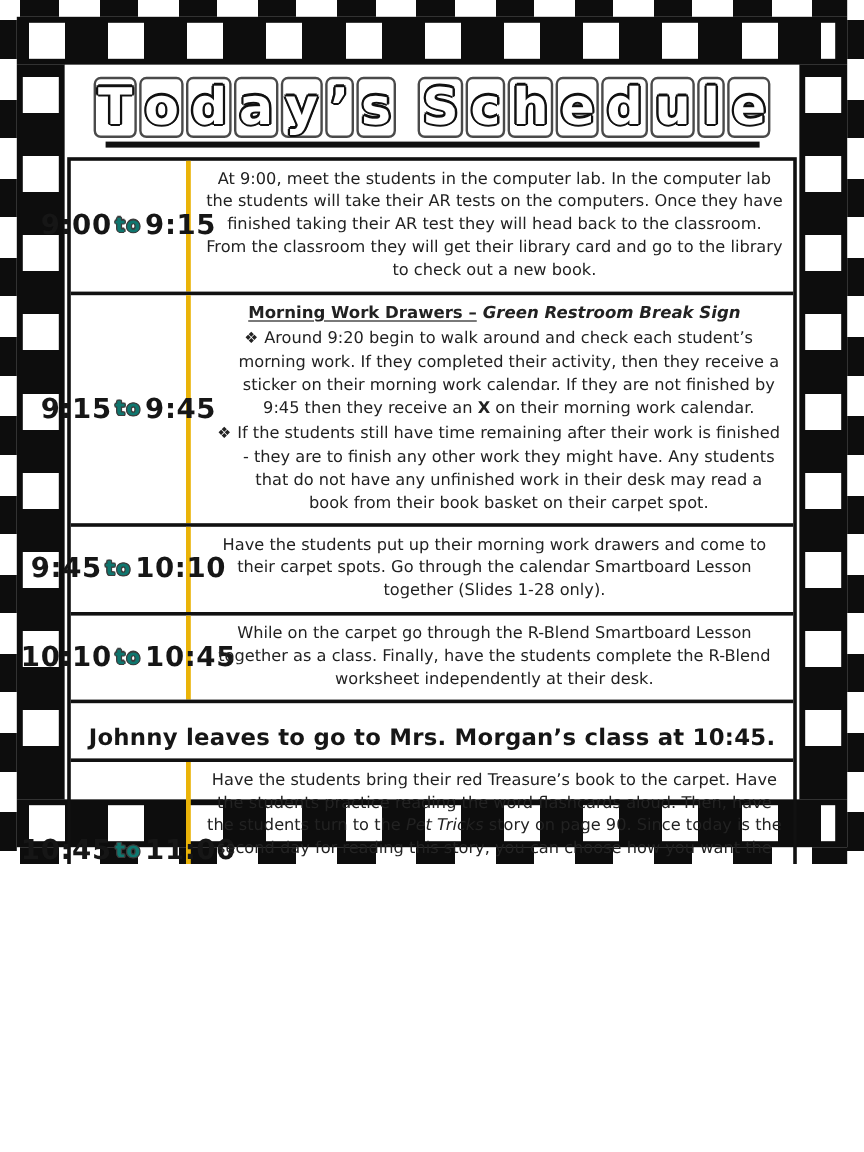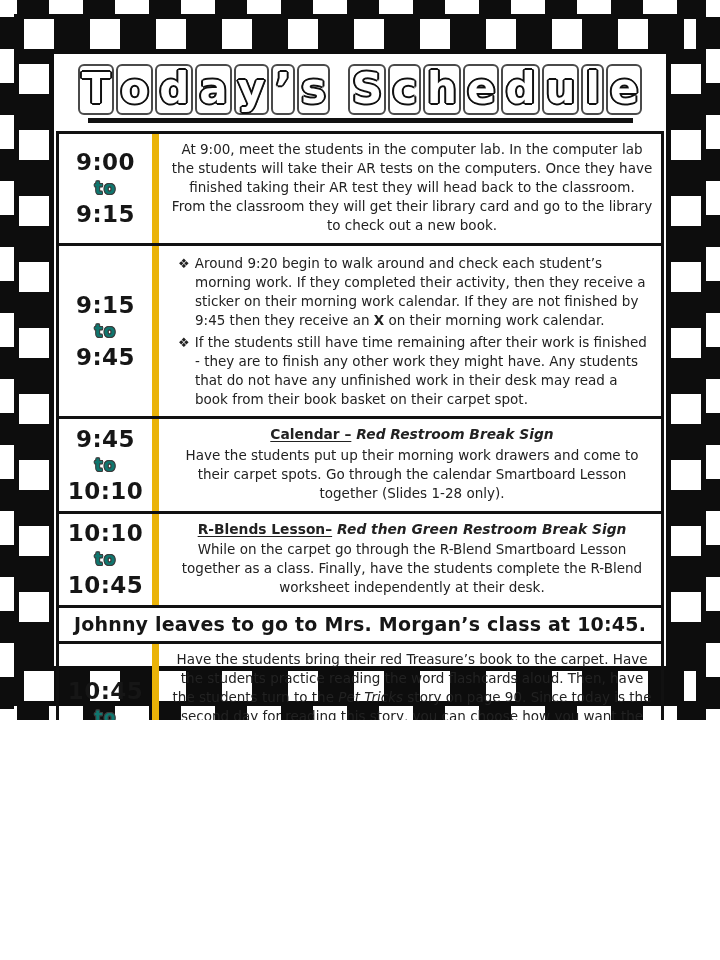--- a/index.html
+++ b/index.html
@@ -57,45 +57,45 @@
 
   
   .schedule {
     flex:1; display:flex; flex-direction:column;
     border:3px solid #111; margin:0 1px;
   }
   .row { display:grid; grid-template-columns:100px 1fr; border-top:3px solid #111; }
   .row:first-child { border-top:none; }
   .row-grow { flex:1; }
   .time-cell {
-    border-right:7px solid #eab308; display:flex; flex-direction:column;
+    border-right:4px solid #eab308; display:flex; flex-direction:row;
     align-items:center; justify-content:center; gap:3px; padding:6px 2px;
   }
   .time-val { font-size:23px; font-weight:700; color:#161616; letter-spacing:0.5px; }
   .time-to {
     font-size:17px; font-weight:600; letter-spacing:1px; color:#0f766e;
     text-shadow: 1px 0 #3c3c3c, -1px 0 #3c3c3c, 0 1px #3c3c3c, 0 -1px #3c3c3c,
                  .7px .7px #3c3c3c, -.7px -.7px #3c3c3c, .7px -.7px #3c3c3c, -.7px .7px #3c3c3c;
   }
   .activity-cell {
     padding:6px 8px 7px 12px; text-align:center;
     font-size:13.5px; line-height:1.42; color:#222;border-radius:17px;
   }
   .activity-heading { font-weight:700; font-size:13.8px; margin-bottom:1px; }
   .heading-underlined { text-decoration:underline; text-underline-offset:2px; }
   .heading-italic { font-style:italic; margin-left:5px; }
   .note-italic { font-style:italic; font-size:13px; }
   .bullets { margin-top:2px; }
-  .bullet-item { text-align:left; padding-left:24px; text-indent:-17px; margin-top:2px; }
+  .bullet-item { text-align:center; padding-left:24px; text-indent:-17px; margin-top:2px; }
   .bullet-marker { font-family:"DejaVu Sans", sans-serif; margin-right:5px; font-size:13px; }
   .bold-x { font-weight:700; }
   .body-italic { font-style:italic; }
   .announcement-row {
     display:block; border-top:3px solid #111; text-align:center;
-    font-weight:700; font-size:19px; padding:5px 4px 6px 4px; color:#161616;
+    font-weight:700; font-size:19px; padding:18px 4px 6px 4px; color:#161616;
     letter-spacing:0.2px;
   }
 </style>
 </head>
 <body>
 
 <div class="page">
 
   <div class="strip strip-top"></div>
   <div class="strip strip-bottom"></div>
@@ -126,55 +126,52 @@
         </div>
       </div>
 
       <div class="row">
         <div class="time-cell">
           <span class="time-val">9:15</span>
           <span class="time-to">to</span>
           <span class="time-val">9:45</span>
         </div>
         <div class="activity-cell">
+          <div class="activity-heading">
+            <span class="heading-underlined">Morning Work Drawers –</span><span class="heading-italic">Green Restroom Break Sign</span>
+          </div>
           <div class="bullets">
             <div class="bullet-item">
               <span class="bullet-marker">❖</span><span>Around 9:20 begin to walk around and check each student’s morning work.  If they completed their activity, then they receive a sticker on their morning work calendar.  If they are not finished by 9:45 then they receive an </span><span class="bold-x">X</span><span> on their morning work calendar.</span>
             </div>
             <div class="bullet-item">
               <span class="bullet-marker">❖</span><span>If the students still have time remaining after their work is finished - they are to finish any other work they might have.  Any students that do not have any unfinished work in their desk may read a book from their book basket on their carpet spot.</span><span class="bold-x"></span><span></span>
             </div>
           </div>
         </div>
       </div>
 
       <div class="row">
         <div class="time-cell">
           <span class="time-val">9:45</span>
           <span class="time-to">to</span>
           <span class="time-val">10:10</span>
         </div>
         <div class="activity-cell">
-          <div class="activity-heading">
-            <span class="heading-underlined">Calendar –</span><span class="heading-italic">Red Restroom Break Sign</span>
-          </div>
           <span>Have the students put up their morning work drawers and come to their carpet spots.  Go through the calendar Smartboard Lesson together (Slides 1-28 only).</span>
         </div>
       </div>
 
       <div class="row">
         <div class="time-cell">
           <span class="time-val">10:10</span>
           <span class="time-to">to</span>
           <span class="time-val">10:45</span>
         </div>
         <div class="activity-cell">
-          <div class="activity-heading">
-            <span class="heading-underlined">R-Blends Lesson–</span><span class="heading-italic">Red then Green Restroom Break Sign</span>
-          </div>
           <span>While on the carpet go through the R-Blend Smartboard Lesson together as a class.  Finally, have the students complete the R-Blend worksheet independently at their desk.</span>
         </div>
       </div>
 
       <div class="announcement-row">Johnny leaves to go to Mrs. Morgan’s class at 10:45.</div>
 
       <div class="row row-grow">
         <div class="time-cell">
           <span class="time-val">10:45</span>
           <span class="time-to">to</span>

